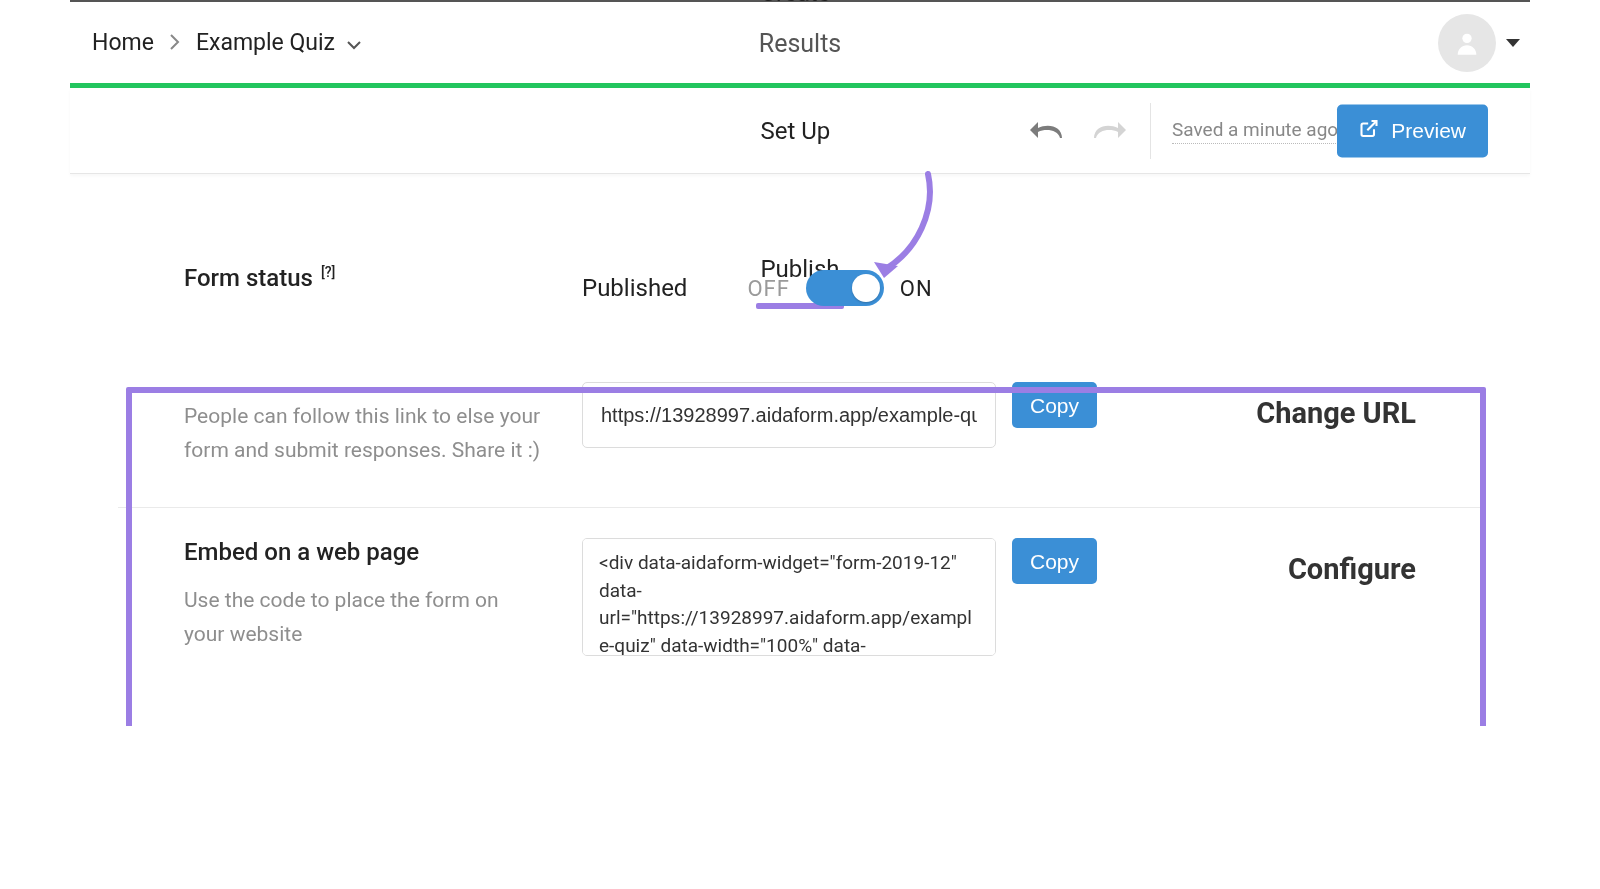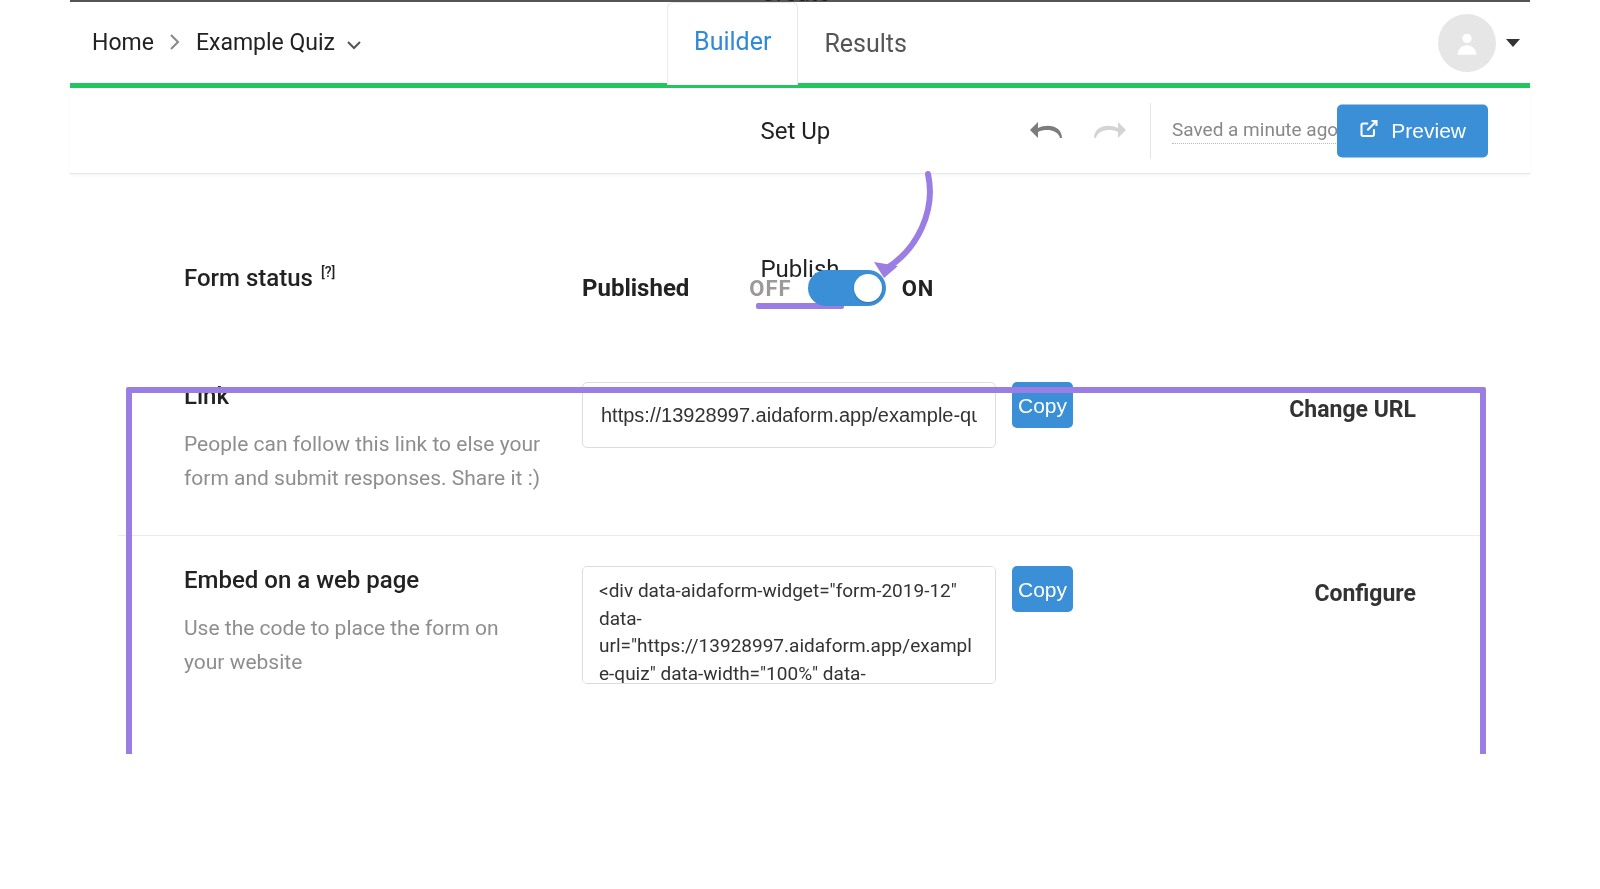--- a/index.html
+++ b/index.html
@@ -186,30 +186,29 @@
     margin-top: 18px;
     font-size: 21px;
     line-height: 1.6;
     color: #8e8e8e;
     max-width: 360px;
   }
   .mid-col { flex: 1; display: flex; align-items: flex-start; gap: 16px; }
   .right-col {
     width: 180px;
     text-align: right;
-    font-size: 23px;
+    font-size: 29px;
     font-weight: 700;
     padding-top: 14px;
   }
   .pub-row {
     display: flex;
     align-items: center;
     gap: 60px;
     padding-top: 6px;
-    font-weight: bold;
   }
   .pub-label { font-size: 24px; color: #222; }
   .toggle-wrap { display: flex; align-items: center; gap: 16px; }
   .toggle-off { color: #9a9a9a; font-size: 22px; letter-spacing: 1px; }
   .toggle-on  { color: #222; font-size: 22px; letter-spacing: 1px; }
   .toggle {
     width: 78px; height: 36px; border-radius: 18px;
     background: #3b8fd6; position: relative; cursor: pointer;
   }
   .toggle .knob {
@@ -225,21 +224,21 @@
     font-size: 20px;
     padding: 0 18px;
     color: #333;
   }
   .copy-btn {
     background: #3b8fd6;
     color: #fff;
     border: none;
     border-radius: 5px;
     font-size: 21px;
-    padding: 12px 6px;
+    padding: 12px 18px;
     height: 46px;
     cursor: pointer;
   }
   .embed-box {
     width: 414px;
     height: 118px;
     border: 1px solid #dcdcdc;
     border-radius: 5px;
     font-size: 19px;
     padding: 10px 16px;
@@ -285,21 +284,20 @@
         <span>Example Quiz</span>
         <span class="dropdown-caret">
           <svg width="14" height="10" viewBox="0 0 14 10">
               <path d="M1 2 L7 8 L13 2" fill="none" stroke="#555" stroke-width="2"></path>
             </svg>
         </span>
       </span>
     </div>
 
     <div class="maintabs">
-      <div class="maintab active">Builder</div>
       <div class="maintab">Results</div>
     </div>
 
     <div class="profile-wrap">
       <div class="avatar">
         <svg viewBox="0 0 24 24" fill="#fff">
             <circle cx="12" cy="8" r="4"></circle>
             <path d="M4 22c0-4.4 3.6-8 8-8s8 3.6 8 8" fill="#fff"></path>
           </svg>
       </div>
@@ -366,21 +364,20 @@
             <span class="toggle-on">ON</span>
           </div>
         </div>
       </div>
     </div>
 
     <div class="highlight-box"></div>
 
     <div class="section" style="padding-top:46px; padding-bottom:40px;">
       <div class="left-col">
-        <div class="sec-title">Link</div>
         <div class="sec-desc">People can follow this link to else your form and submit responses. Share it :)</div>
       </div>
       <div class="mid-col">
         <input class="link-input" type="text" value="https://13928997.aidaform.app/example-quiz" style="">
         <button class="copy-btn">Copy</button>
       </div>
       <div class="right-col">Change URL</div>
     </div>
 
     <div class="section noborder" style="padding-top:30px;">

